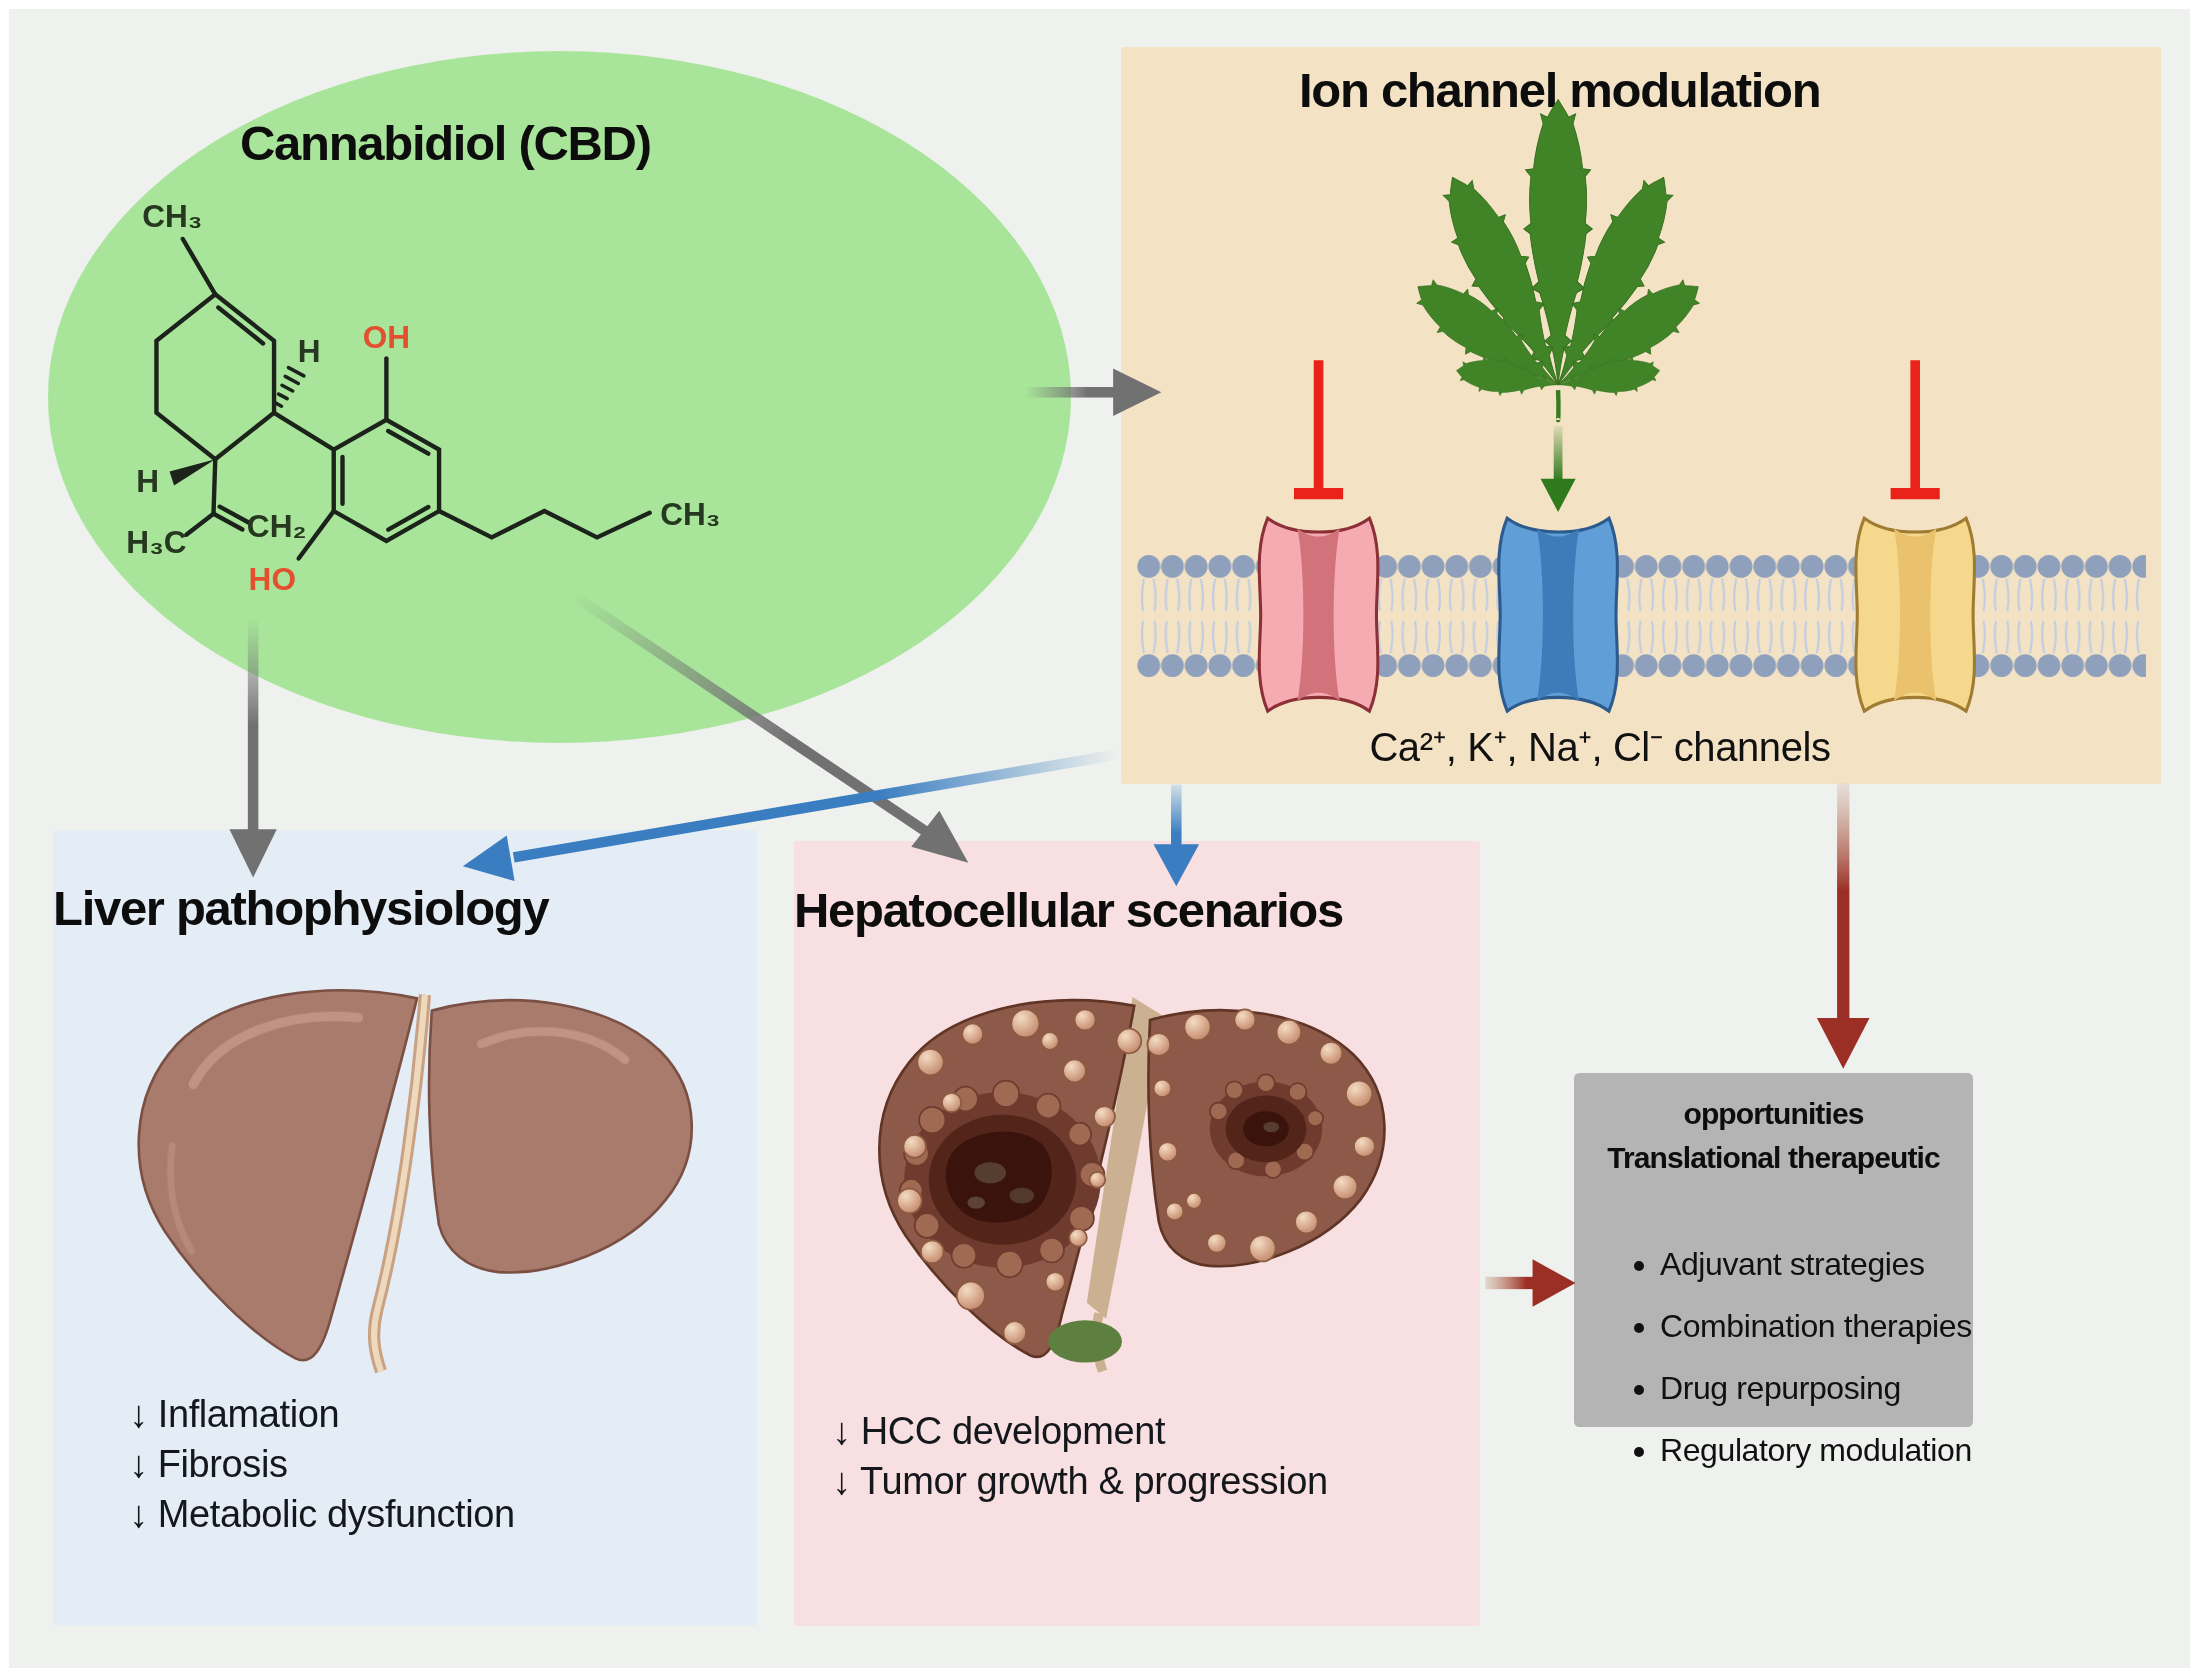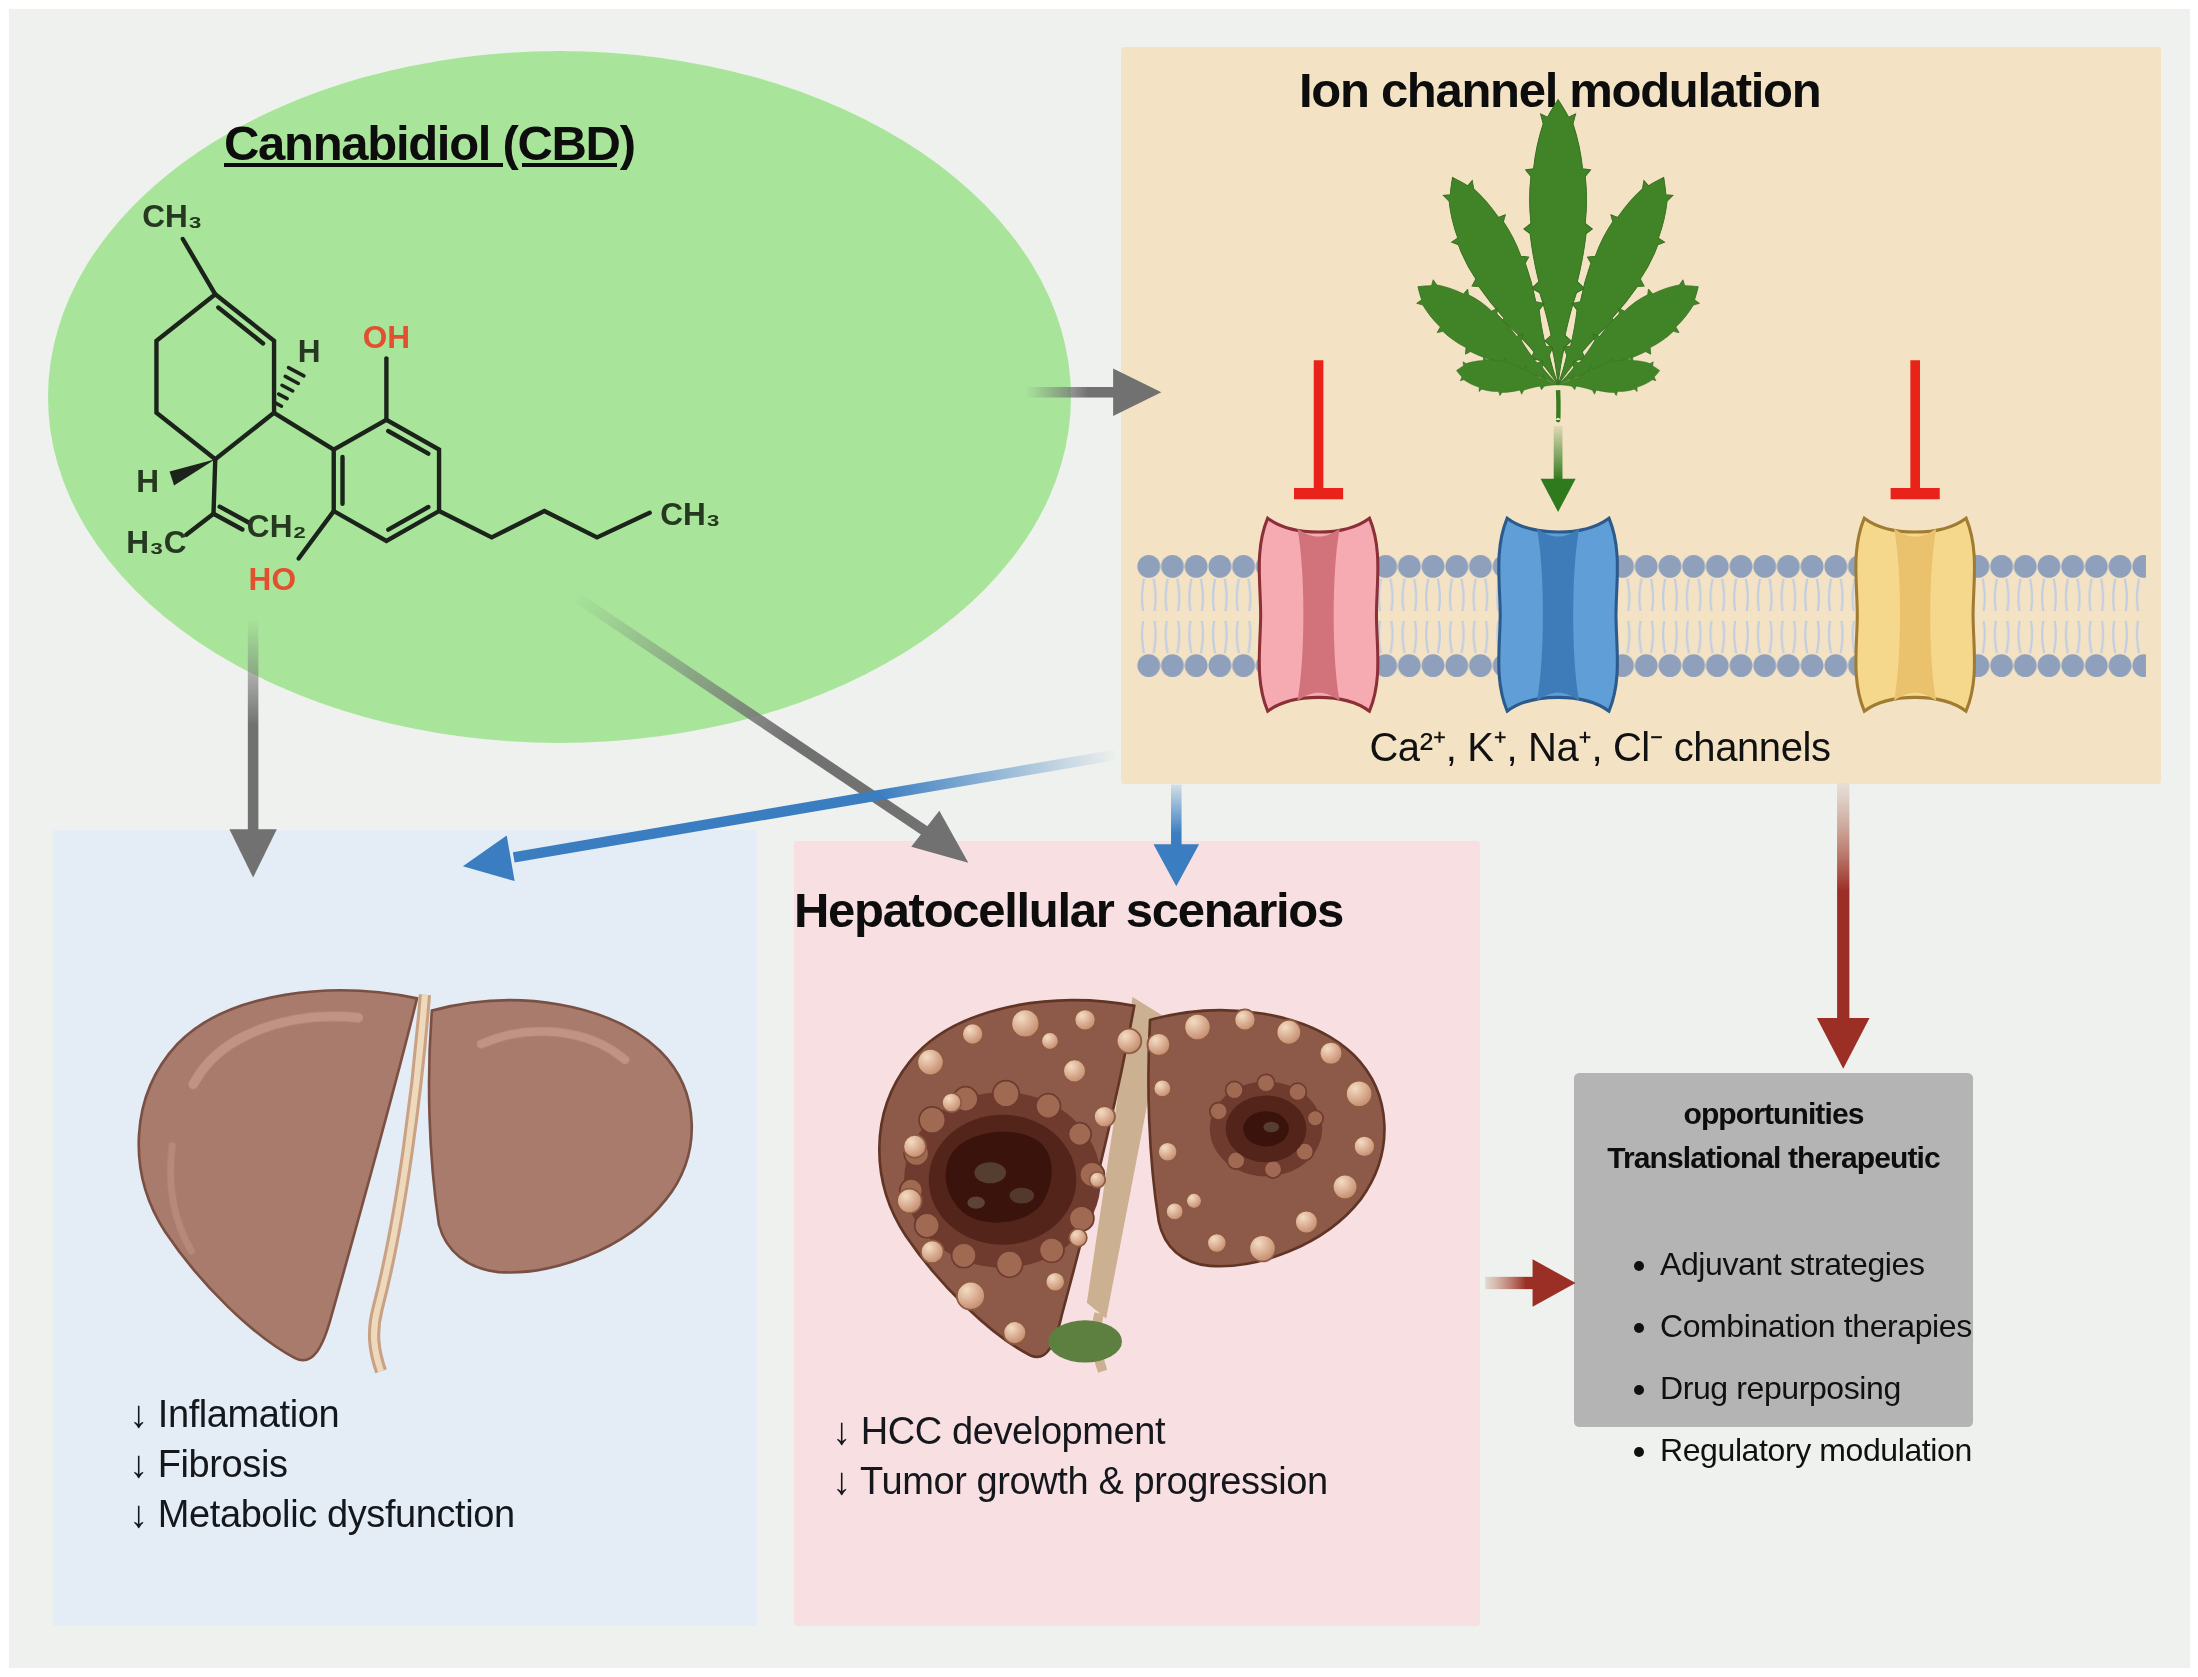--- a/index.html
+++ b/index.html
@@ -33,21 +33,21 @@
   .mol-label{font-size:36px;font-weight:600;fill:#26381f;}
   .mol-label-red{font-size:36px;font-weight:600;fill:#e2502f;}
 </style>
 </head>
 <body>
 
 <div id="fig">
   <div id="bg"></div>
 
   <div id="cbd-ellipse"></div>
-  <div class="panel-title" style="left:224px;top:118px;width:527px;text-decoration:underline;">Cannabidiol (CBD)</div>
+  <div class="panel-title" style="left:240px;top:118px;width:527px;">Cannabidiol (CBD)</div>
 
   <svg class="abs" style="left:88px;top:202px;" width="667" height="404" viewBox="100 230 760 460">
     <g stroke="#1c231a" stroke-width="5" stroke-linecap="round" fill="none">
 
       <path d="M208,272 L245,335"></path>
 
       <path d="M245,335 L312,388 L312,470 L245,523 L178,470 L178,388 Z"></path>
 
       <path d="M248.5,350 L299.5,391"></path>
 
@@ -170,20 +170,21 @@
     </g>
     <g transform="translate(905,647)">
       <path d="M-58,-110 C-30,-89 30,-89 58,-110 C73,-74 66,-36 66,0 C66,36 73,74 58,110 C30,89 -30,89 -58,110 C-73,74 -66,36 -66,0 C-66,-36 -73,-74 -58,-110 Z" fill="#f6d88c" stroke="#a07b32" stroke-width="3.5"></path>
       <path d="M-24,-98 C-6,-86 6,-86 24,-98 C15,-50 15,50 24,98 C6,86 -6,86 -24,98 C-15,50 -15,-50 -24,-98 Z" fill="#eac26d"></path>
     </g>
   </svg>
 
   <div id="ion-caption">Ca²⁺, K⁺, Na⁺, Cl⁻ channels</div>
 
   <div id="liver-box"></div>
+  <div class="panel-title" style="left:53px;top:883px;width:704px;">Liver pathophysiology</div>
 
   <svg class="abs" style="left:123px;top:979px;" width="588" height="395" viewBox="0 0 670 450">
 
     <path d="M335,22 C240,2 120,14 62,74 C8,132 4,220 48,288 C88,348 150,408 196,432 C216,442 228,420 238,382 C266,282 306,140 335,22 Z" fill="#a97b6d" stroke="#7b5044" stroke-width="3"></path>
 
     <path d="M352,36 C448,10 556,28 612,82 C658,128 660,200 618,252 C572,310 486,338 428,334 C392,330 368,310 360,280 C348,200 346,110 352,36 Z" fill="#a97b6d" stroke="#7b5044" stroke-width="3"></path>
 
     <g fill="none">
       <path d="M344,18 C336,120 318,268 290,376 C283,403 286,424 294,447" stroke="#c9a183" stroke-width="14"></path>
       <path d="M344,18 C336,120 318,268 290,376 C283,403 286,424 294,447" stroke="#eed9bd" stroke-width="7"></path>

